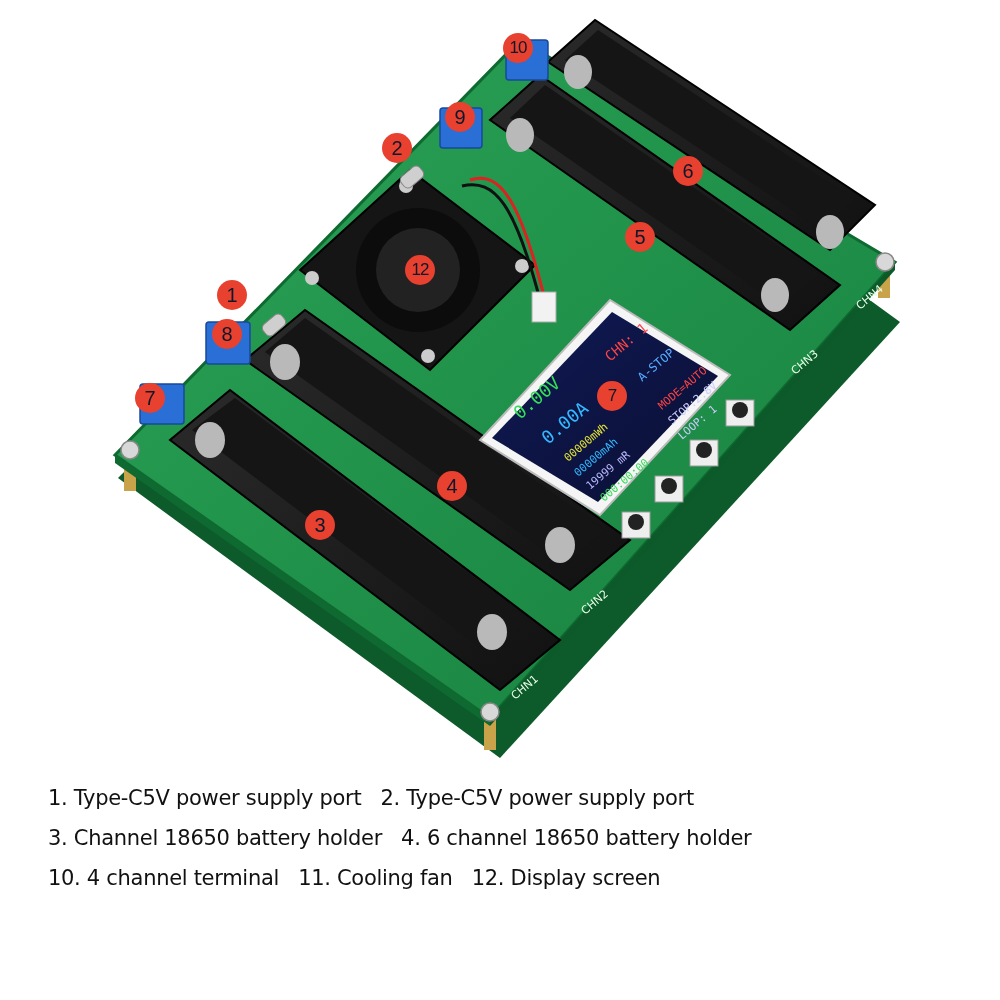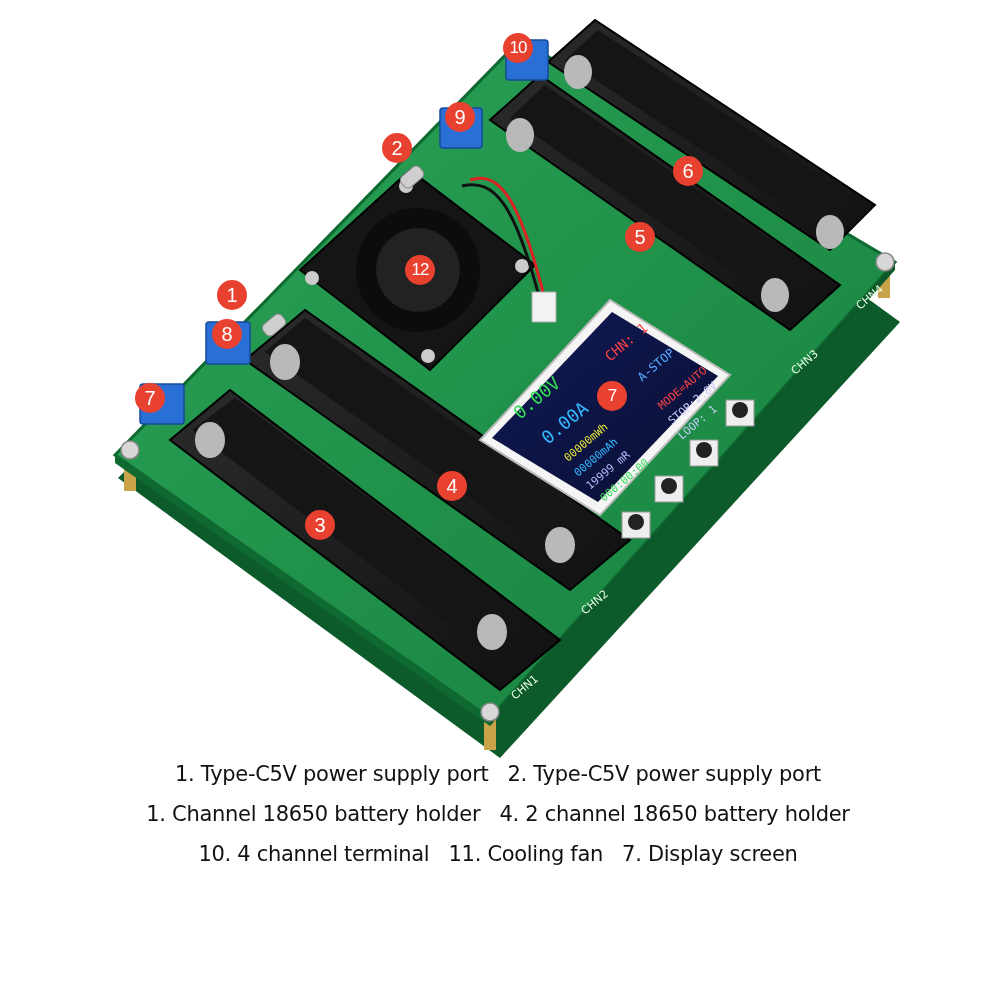--- a/index.html
+++ b/index.html
@@ -1,21 +1,21 @@
 <!DOCTYPE html>
 <html><head>
 <meta charset="utf-8">
 <style>
   html,body{margin:0;padding:0;background:#ffffff;}
   body{width:1000px;height:1000px;position:relative;overflow:hidden;font-family:"DejaVu Sans","Liberation Sans",sans-serif;}
   #scene{position:absolute;left:0;top:0;width:1000px;height:770px;}
-  .callout{position:absolute;width:30px;height:30px;border-radius:50%;background:#e8412f;color:#ffffff;
+  .callout{position:absolute;width:30px;height:30px;border-radius:50%;background:#e8412f;color:#0f172a;
     font-family:"Liberation Sans",sans-serif;font-size:20px;line-height:30px;text-align:center;transform:translate(-50%,-50%);}
   .callout.two{font-size:17px;letter-spacing:-1px;}
-  #legend{position:absolute;left:48px;top:754px;width:900px;text-align:center;}
+  #legend{position:absolute;left:48px;top:778px;width:900px;}
   .legend-line{font-family:"DejaVu Sans",sans-serif;font-size:21px;color:#111;height:40px;line-height:40px;white-space:pre;letter-spacing:-0.3px;}
 </style>
 </head>
 <body>
 
 <div id="scene">
   <svg width="1000" height="770" viewBox="0 0 1000 770">
     <defs>
       <linearGradient id="pcb" x1="0" y1="0" x2="1" y2="1">
         <stop offset="0" stop-color="#2aa457"></stop>
@@ -149,15 +149,15 @@
   <div class="callout" style="left:150px;top:398px;">7</div>
   <div class="callout" style="left:227px;top:334px;">8</div>
   <div class="callout" style="left:460px;top:117px;">9</div>
   <div class="callout two" style="left:518px;top:48px;">10</div>
   <div class="callout two" style="left:420px;top:270px;">12</div>
   <div class="callout two" style="left:612px;top:396px;">7</div>
 </div>
 
 <div id="legend">
   <div class="legend-line">1. Type-C5V power supply port   2. Type-C5V power supply port</div>
-  <div class="legend-line">1. Channel 18650 battery holder   4. 2 channel 18650 battery holder</div>
-  <div class="legend-line">10. 4 channel terminal   11. Cooling fan   7. Display screen</div>
+  <div class="legend-line">3. Channel 18650 battery holder   4. 6 channel 18650 battery holder</div>
+  <div class="legend-line">10. 4 channel terminal   11. Cooling fan   12. Display screen</div>
 </div>
 
 </body></html>

